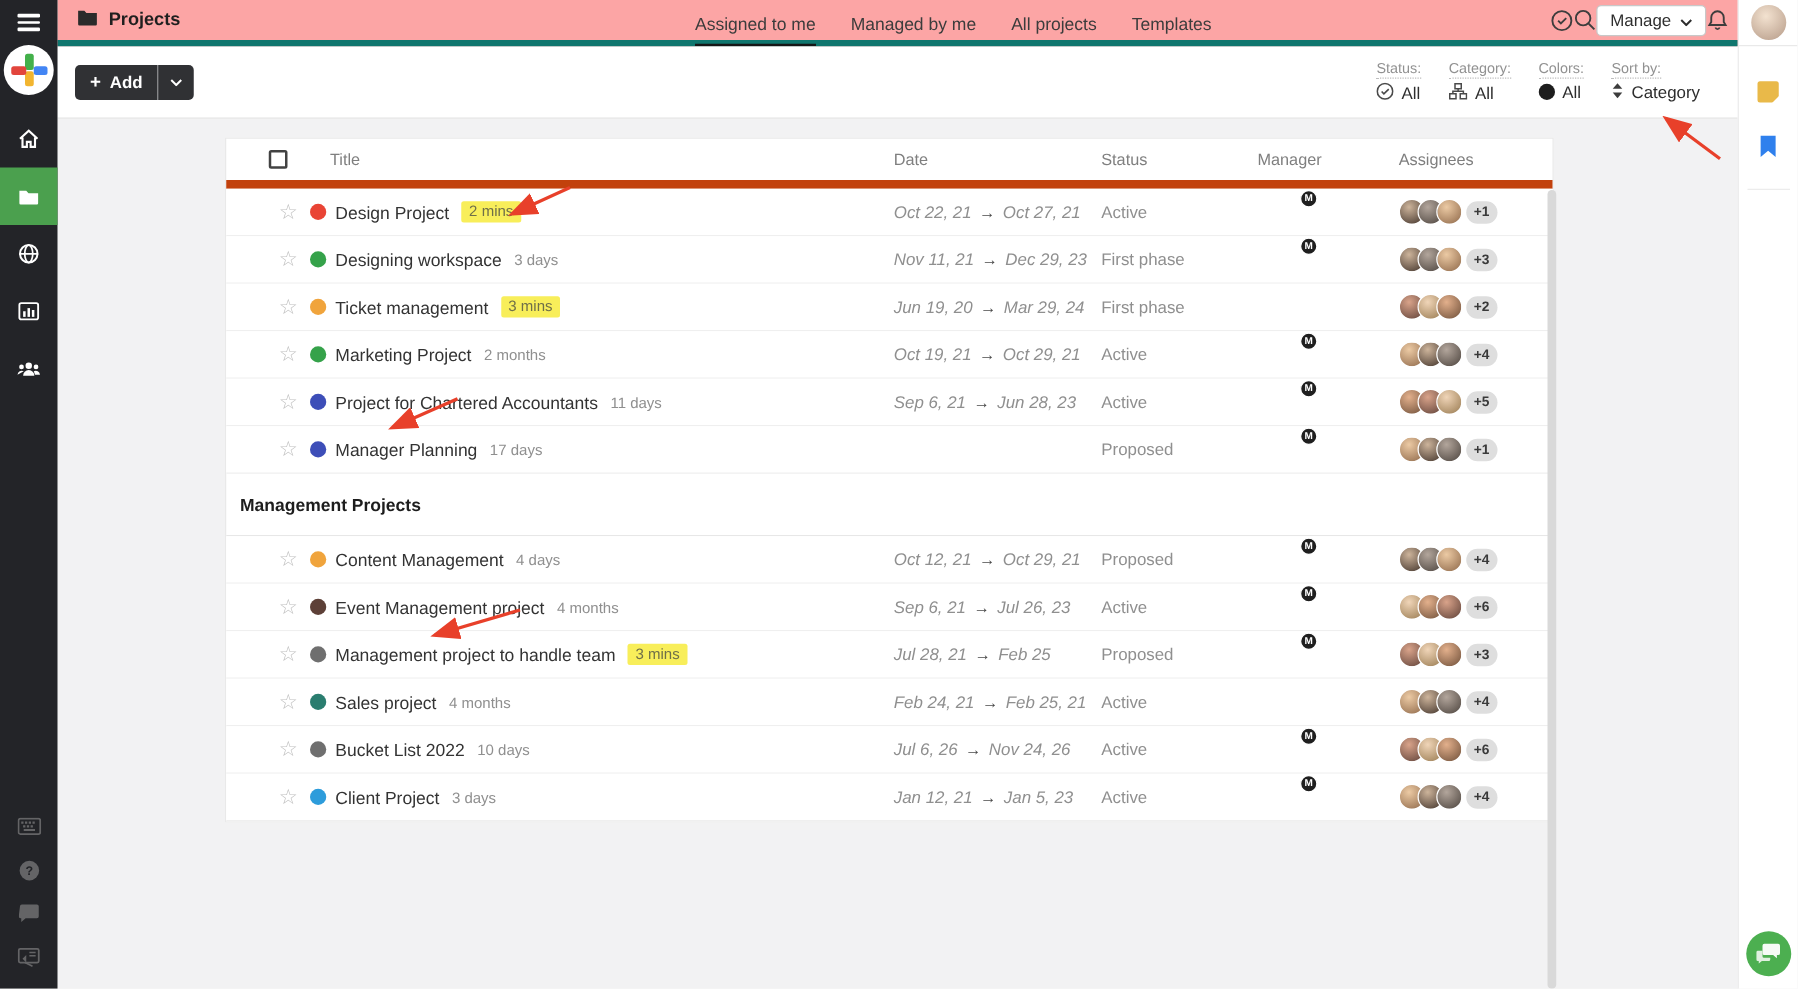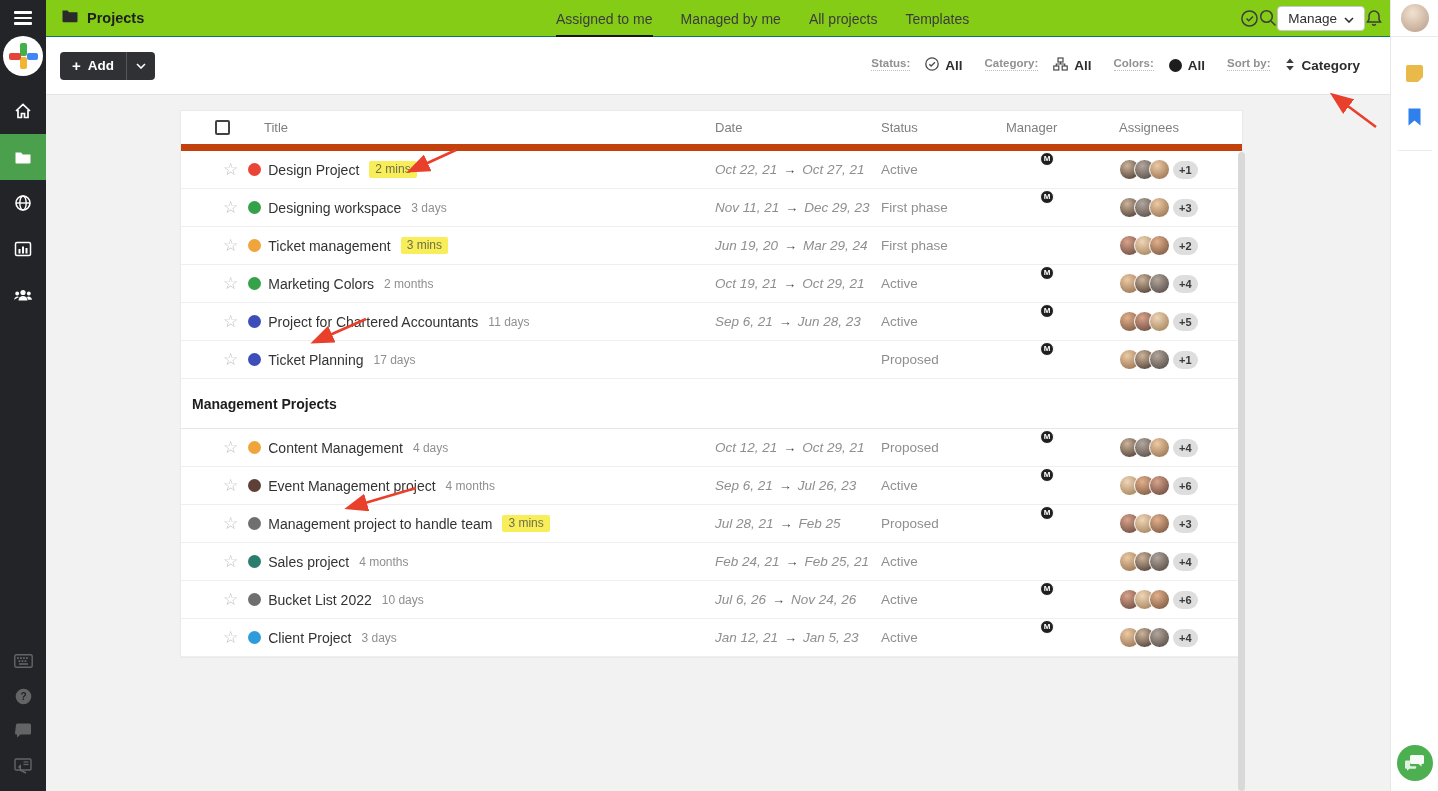--- a/index.html
+++ b/index.html
@@ -21,37 +21,37 @@
   .nav-item { width:46px; height:46px; display:flex; align-items:center; justify-content:center; cursor:pointer; }
   .nav-item.active { background:#4ba04e; }
   .nav-item svg { display:block; }
   .side-spacer { flex:1; }
   .nav-bottom { margin-bottom:6px; display:flex; flex-direction:column; align-items:center; gap:13px; padding-bottom:8px; }
   .nav-bottom .nav-item { height:22px; opacity:.55; }
 
   
   .main { flex:1; min-width:0; display:flex; flex-direction:column; background:#f2f2f3; position:relative; }
 
-  .topbar { height:37px; background:#84cc16; border-bottom:1px solid #0f766e; display:flex; align-items:center; position:relative; flex-shrink:0; }
+  .topbar { height:37px; background:#fca5a5; border-bottom:5px solid #0f766e; display:flex; align-items:center; position:relative; flex-shrink:0; }
   .page-head { display:flex; align-items:center; gap:9px; margin-left:16px; }
   .page-title { font-size:14.5px; font-weight:600; color:#1f1f1f; }
   .tabs { position:absolute; left:510px; top:0; height:37px; display:flex; gap:28px; align-items:stretch; }
   .tab { font-size:14px; color:#3c3c3c; display:flex; align-items:center; cursor:pointer; }
   .tab.active { box-shadow: inset 0 -2px 0 #161616; }
   .top-actions { margin-left:auto; display:flex; align-items:center; margin-right:7px; }
   .icon-btn { cursor:pointer; display:flex; align-items:center; }
   .manage-btn { border:1px solid #c8c8c8; border-radius:4px; background:#fff; padding:4px 10px; font-size:13.5px; color:#2e2e2e; display:flex; align-items:center; gap:7px; cursor:pointer; font-family:inherit; }
 
   .toolbar { height:58px; background:#fff; border-bottom:1px solid #e4e4e4; display:flex; align-items:center; flex-shrink:0; }
   .add-group { margin-left:14px; display:flex; height:28px; }
   .add-btn { background:#303134; color:#fff; border:none; border-radius:4px 0 0 4px; padding:0 12px; font-size:13.5px; font-weight:600; display:flex; align-items:center; gap:7px; cursor:pointer; font-family:inherit; }
   .add-plus { font-size:15px; font-weight:700; line-height:1; }
   .add-caret { background:#303134; border:none; border-left:1px solid #56575b; border-radius:0 4px 4px 0; padding:0 9px; display:flex; align-items:center; cursor:pointer; }
   .filters { margin-left:auto; margin-right:30px; display:flex; gap:22px; }
-  .filter { display:flex; flex-direction:row; gap:15px; cursor:pointer;font-weight:bold; }
+  .filter { display:flex; flex-direction:column; gap:3px; cursor:pointer; }
   .filter-label { font-size:11.5px; color:#919191; border-bottom:1px dotted #bdbdbd; align-self:flex-start; padding-bottom:1px; }
   .filter-value { display:flex; align-items:center; gap:6px; font-size:13.5px; color:#2d2d2d; }
   .black-dot { width:13px; height:13px; border-radius:50%; background:#1d1d1d; display:inline-block; }
 
   
   .content { flex:1; position:relative; overflow:hidden; }
   .ptable { position:absolute; left:134px; top:15px; width:1063px; background:#fff; border:1px solid #e9e9e9; }
   .thead { height:40px; display:grid; grid-template-columns:534px 166px 125px 113px 1fr; align-items:center; border-bottom:7px solid #c2410c; color:#7f7f7f; font-size:13px; }
   .th-title { display:flex; align-items:center; }
   .checkbox { width:15px; height:15px; border:2px solid #424242; border-radius:2px; margin-left:17px; cursor:pointer; background:#fff; }
@@ -386,21 +386,21 @@
                 <span class="asg av1"></span>
                 <span class="asg av3"></span>
                 <span class="asg av5"></span>
                 <span class="chip">+2</span>
               </div>
             </div>
             <div class="prow">
               <div class="lead">
                 <span class="star">☆</span>
                 <span class="dot" style="background: rgb(53, 162, 74);"></span>
-                <span class="ptitle">Marketing Colors</span>
+                <span class="ptitle">Marketing Project</span>
                 <span class="duration">2 months</span>
               </div>
               <div class="col-date">
                 <span>Oct 19, 21</span>
                 <span class="date-arrow">→</span>
                 <span>Oct 29, 21</span>
               </div>
               <div class="col-status">Active</div>
               <div>
                 <div class="mwrap"><span class="avatar av0"></span><span class="m-badge">M</span></div>
@@ -432,21 +432,21 @@
                 <span class="asg av5"></span>
                 <span class="asg av1"></span>
                 <span class="asg av3"></span>
                 <span class="chip">+5</span>
               </div>
             </div>
             <div class="prow">
               <div class="lead">
                 <span class="star">☆</span>
                 <span class="dot" style="background: rgb(61, 78, 184);"></span>
-                <span class="ptitle">Ticket Planning</span>
+                <span class="ptitle">Manager Planning</span>
                 <span class="duration">17 days</span>
               </div>
               <div class="col-date"></div>
               <div class="col-status">Proposed</div>
               <div>
                 <div class="mwrap"><span class="avatar av4"></span><span class="m-badge">M</span></div>
               </div>
               <div class="col-assign">
                 <span class="asg av0"></span>
                 <span class="asg av2"></span>

